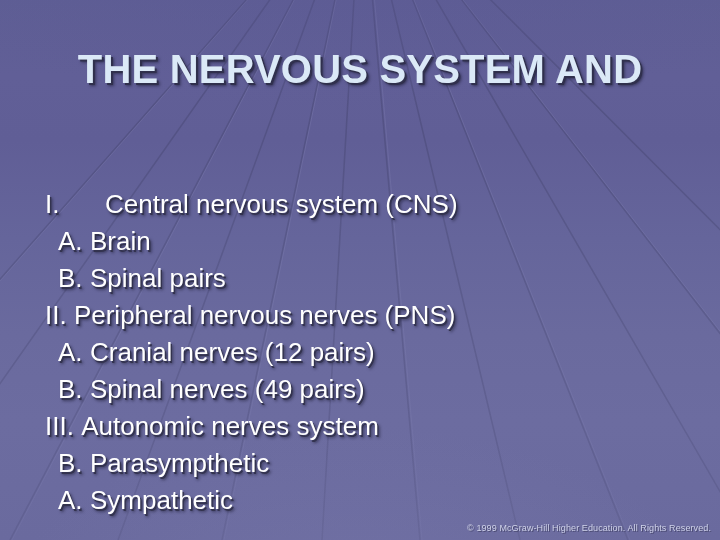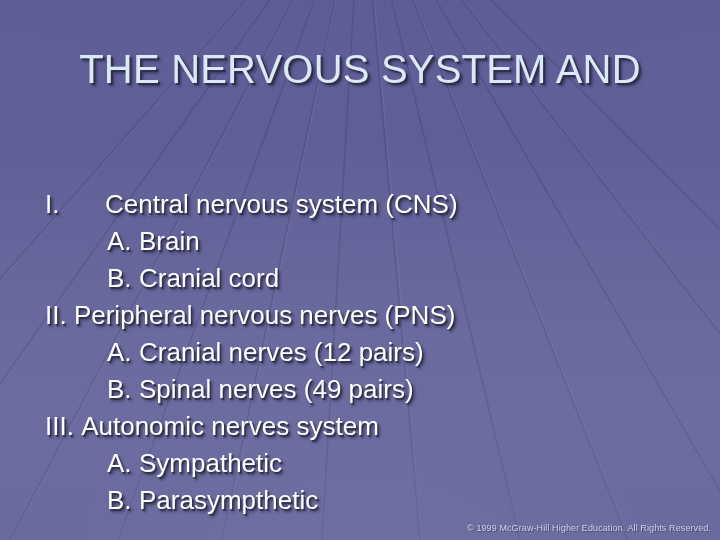--- a/index.html
+++ b/index.html
@@ -51,21 +51,21 @@
   #title-block {
     position: absolute;
     left: 0;
     top: 42px;
     width: 720px;
     text-align: center;
     z-index: 5;
   }
   .title-line {
     font-size: 40px;
-    font-weight: normal;
+    font-weight: bold;
     line-height: 54px;
     letter-spacing: 0.2px;
     color: #dbe9f7;
     text-shadow:
        2px 2px 0 #30304d,
        3px 3px 3px rgba(20,20,40,0.55);
     white-space: nowrap;
   }
 
   
@@ -80,21 +80,21 @@
     height: 37px;
     line-height: 37px;
     font-size: 26px;
     color: #ffffff;
     white-space: nowrap;
     text-shadow:
        1.5px 1.5px 0 #33334f,
        2.5px 2.5px 3px rgba(20,20,40,0.6);
   }
   .lvl1 { padding-left: 45px; }
-  .lvl2 { padding-left: 107px; }
+  .lvl2 { padding-left: 58px; }
 
   .marker-tab {
     display: inline-block;
     width: 60px;
   }
   .marker-sub {
     display: inline-block;
     width: 32px;
   }
 
@@ -206,44 +206,44 @@
 
     <div class="line lvl1">
       <span class="marker-tab">I.</span><span>Central nervous system (CNS)</span>
     </div>
 
     <div class="line lvl2">
       <span class="marker-sub">A.</span><span>Brain</span>
     </div>
 
     <div class="line lvl2">
-      <span class="marker-sub">B.</span><span>Cranial cord</span>
+      <span class="marker-sub">B.</span><span>Spinal pairs</span>
     </div>
 
     <div class="line lvl1">
       <span>II.</span>&nbsp;<span>Peripheral nervous nerves (PNS)</span>
     </div>
 
     <div class="line lvl2">
       <span class="marker-sub">A.</span><span>Cranial nerves (12 pairs)</span>
     </div>
 
     <div class="line lvl2">
       <span class="marker-sub">B.</span><span>Spinal nerves (49 pairs)</span>
     </div>
 
     <div class="line lvl1">
       <span>III.</span>&nbsp;<span>Autonomic nerves system</span>
     </div>
 
     <div class="line lvl2">
+      <span class="marker-sub">B.</span><span>Parasympthetic</span>
+    </div>
+
+    <div class="line lvl2">
       <span class="marker-sub">A.</span><span>Sympathetic</span>
     </div>
 
-    <div class="line lvl2">
-      <span class="marker-sub">B.</span><span>Parasympthetic</span>
-    </div>
-
   </div>
 
   <div id="footer">© 1999 McGraw-Hill Higher Education. All Rights Reserved.</div>
 
 </div>
 
 </body></html>

